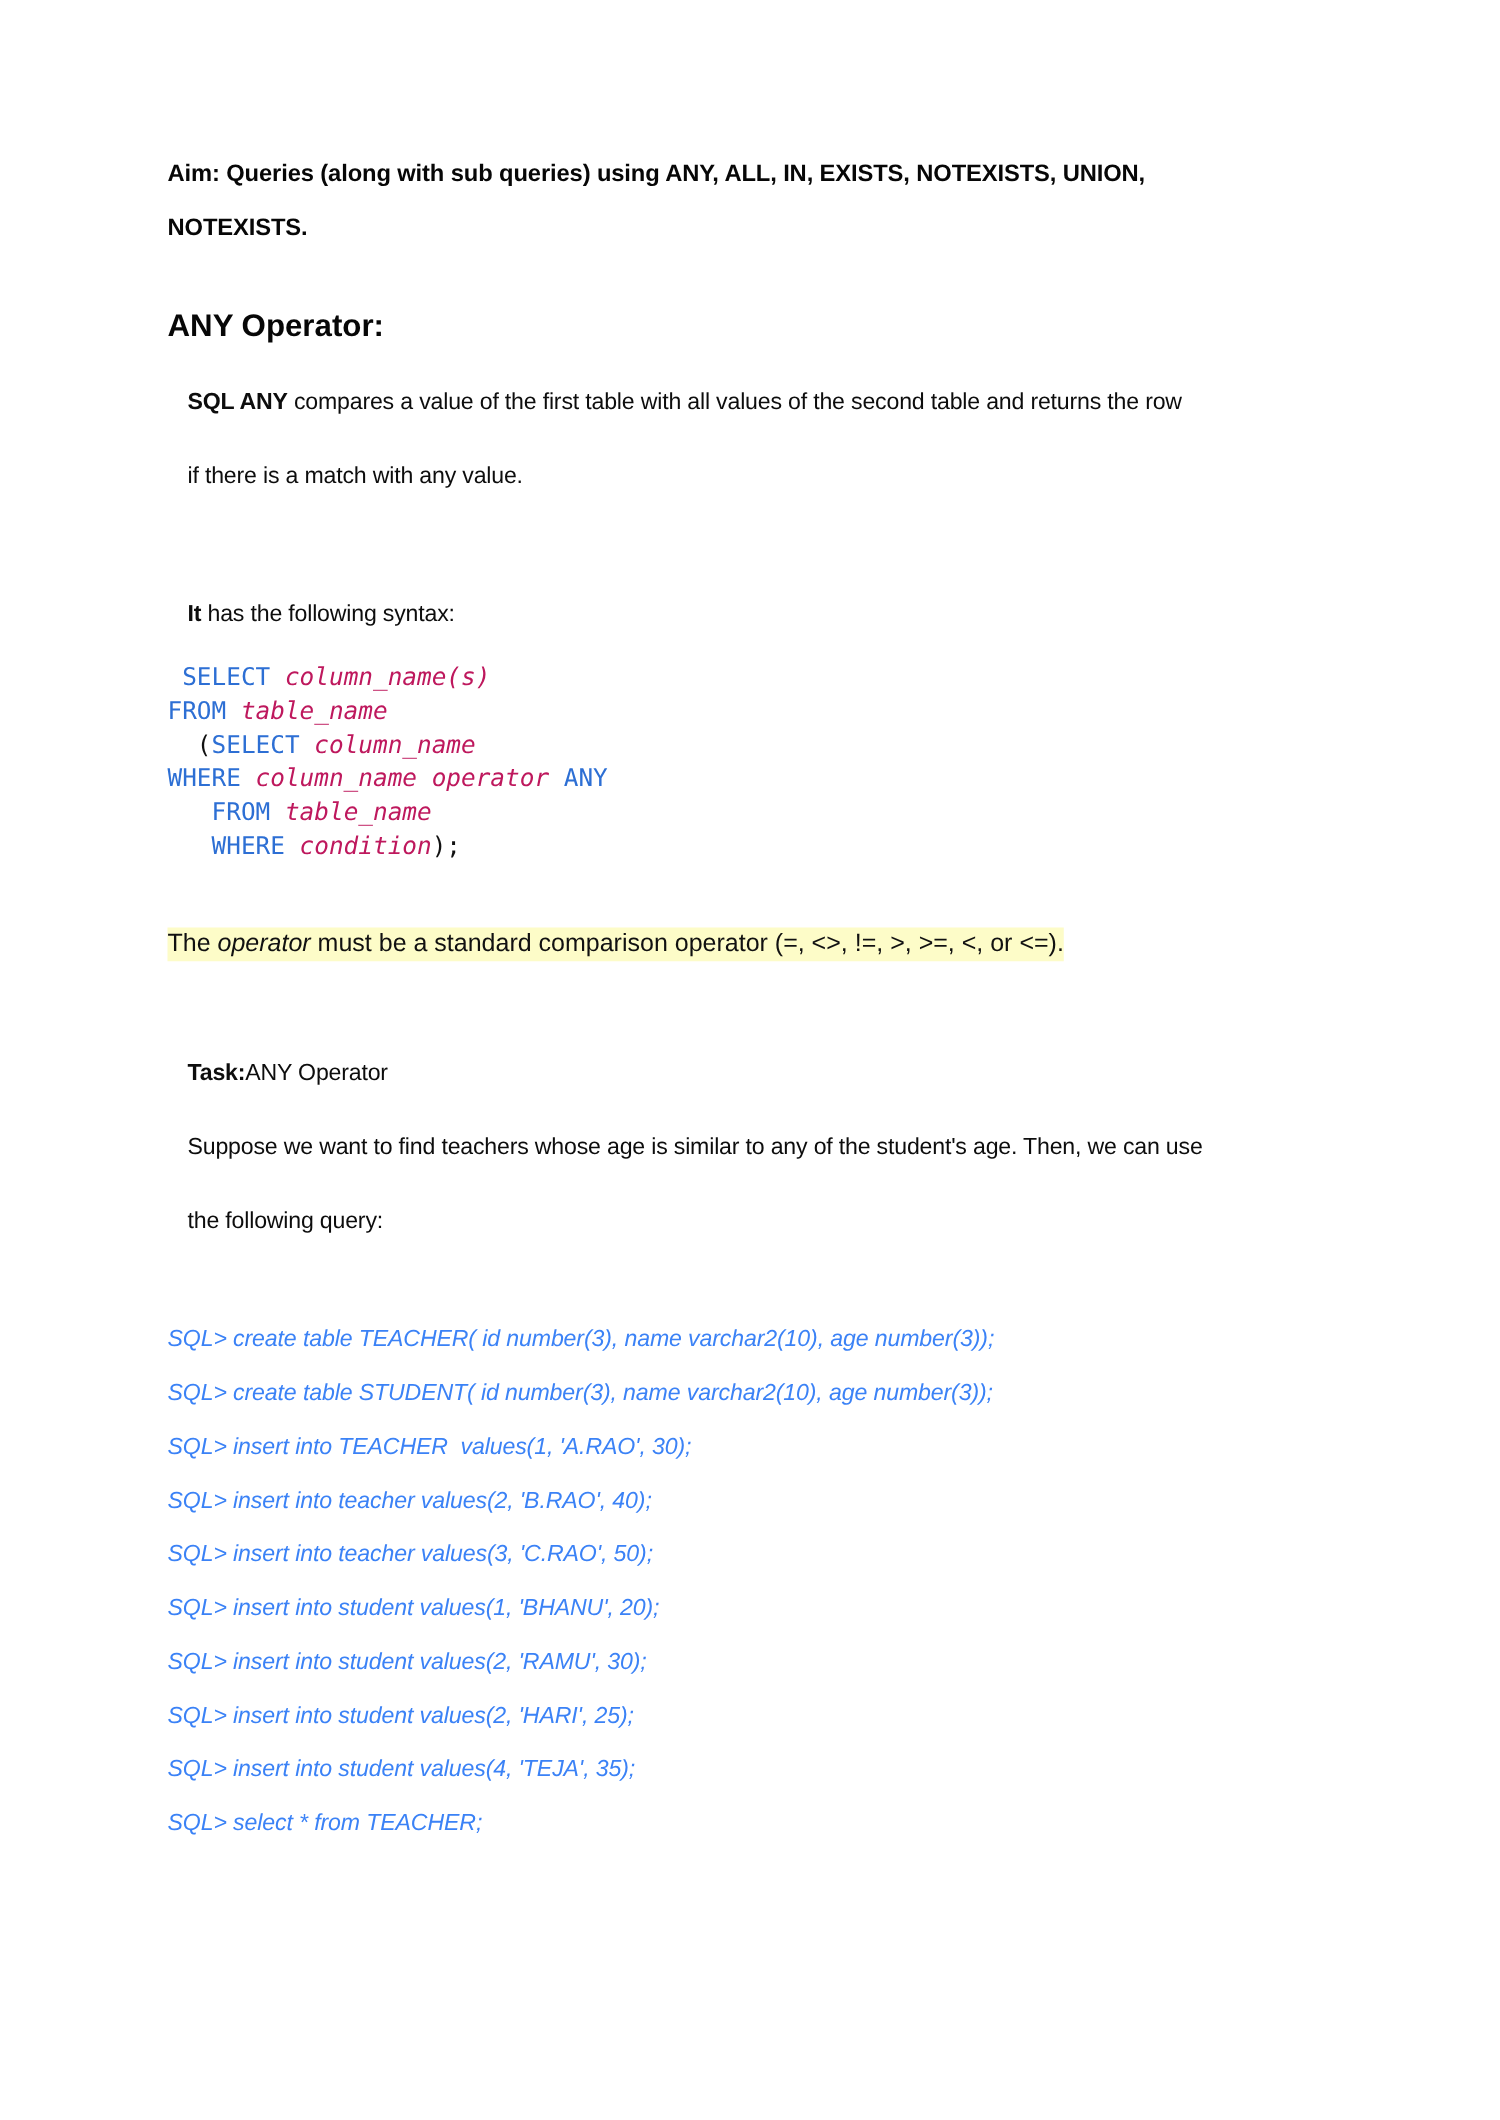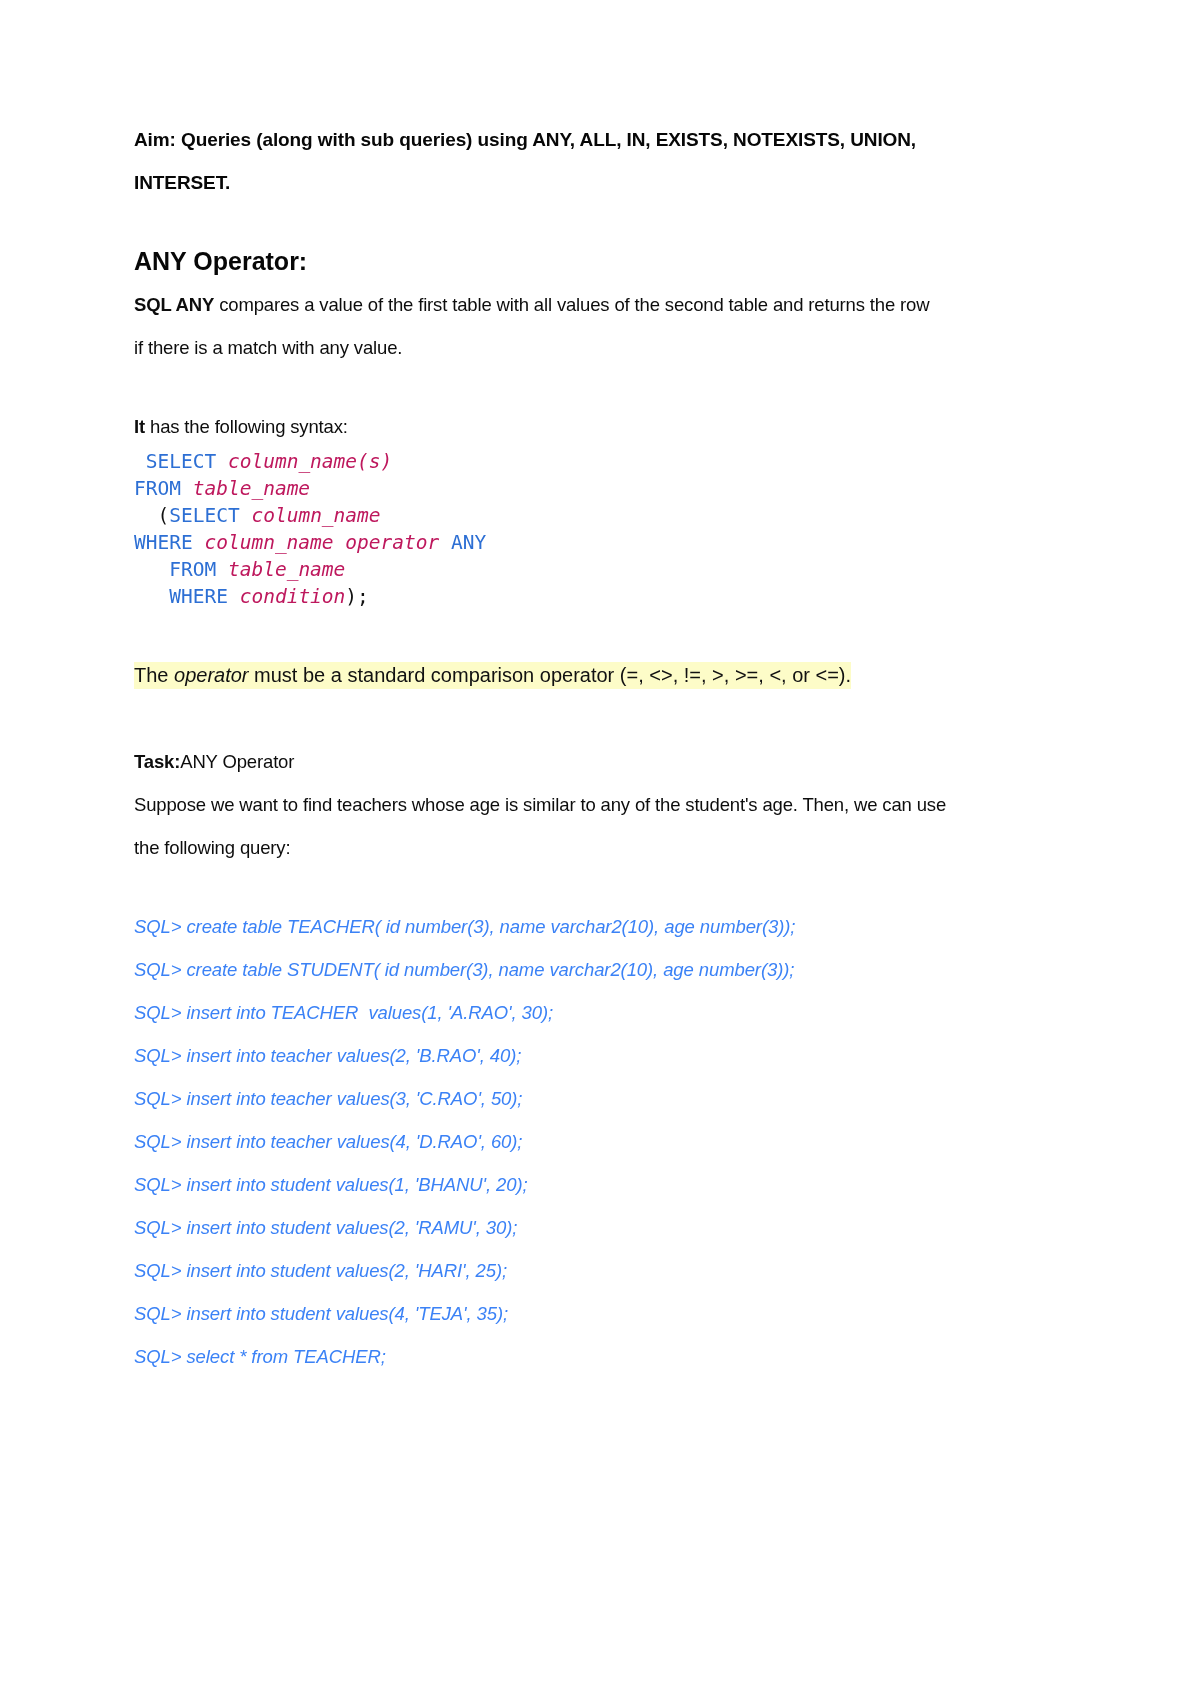--- a/index.html
+++ b/index.html
@@ -25,21 +25,21 @@
   .doc {
     width: 866px;
   }
 
   
   .p {
     font-size: 18.5px;
     line-height: 43px;
     letter-spacing: -0.15px;
     color: #0d0d0d;
-    margin: 0;
+    margin: 16px;
     font-stretch: condensed;
     white-space: pre-wrap;
   }
   .p b { font-weight: bold; }
   .spacer-md { height: 36px; }
   .spacer-lg { height: 50px; }
 
   
   .title-line {
     font-size: 19px;
@@ -103,21 +103,21 @@
     white-space: pre;
   }
 </style>
 </head>
 <body>
 
 <div class="page">
   <div class="doc">
 
     <div class="title-line">Aim: Queries (along with sub queries) using ANY, ALL, IN, EXISTS, NOTEXISTS, UNION,</div>
-    <div class="title-line">INTERSET.</div>
+    <div class="title-line">NOTEXISTS.</div>
 
     <div class="spacer-md"></div>
 
     <div class="section-head">ANY Operator:</div>
 
     <div class="p"><b>SQL ANY</b><span> compares a value of the first table with all values of the second table and returns the row</span></div>
     <div class="p">if there is a match with any value.</div>
 
     <div class="spacer-md"></div>
 
@@ -144,21 +144,20 @@
     <div class="p">the following query:</div>
 
     <div class="spacer-md"></div>
 
     <div class="sql-list">
         <div class="sqlline">SQL&gt; create table TEACHER( id number(3), name varchar2(10), age number(3));</div>
         <div class="sqlline">SQL&gt; create table STUDENT( id number(3), name varchar2(10), age number(3));</div>
         <div class="sqlline">SQL&gt; insert into TEACHER  values(1, 'A.RAO', 30);</div>
         <div class="sqlline">SQL&gt; insert into teacher values(2, 'B.RAO', 40);</div>
         <div class="sqlline">SQL&gt; insert into teacher values(3, 'C.RAO', 50);</div>
-        <div class="sqlline">SQL&gt; insert into teacher values(4, 'D.RAO', 60);</div>
         <div class="sqlline">SQL&gt; insert into student values(1, 'BHANU', 20);</div>
         <div class="sqlline">SQL&gt; insert into student values(2, 'RAMU', 30);</div>
         <div class="sqlline">SQL&gt; insert into student values(2, 'HARI', 25);</div>
         <div class="sqlline">SQL&gt; insert into student values(4, 'TEJA', 35);</div>
         <div class="sqlline">SQL&gt; select * from TEACHER;</div>
       </div>
 
   </div>
 </div>
 

